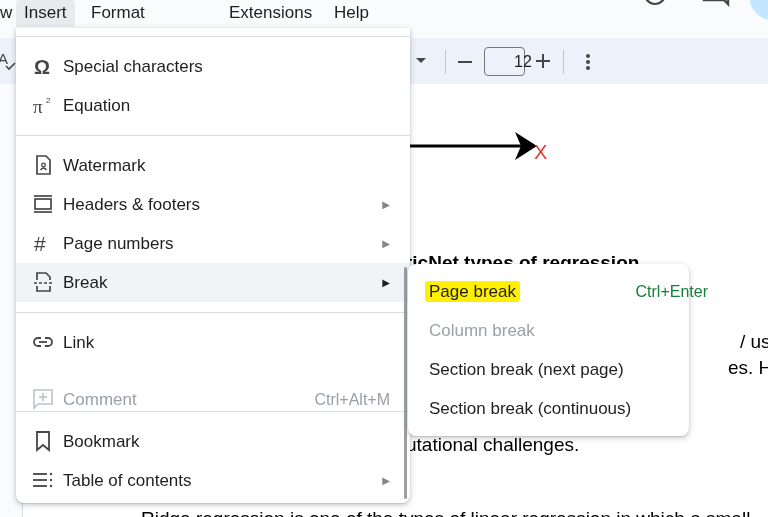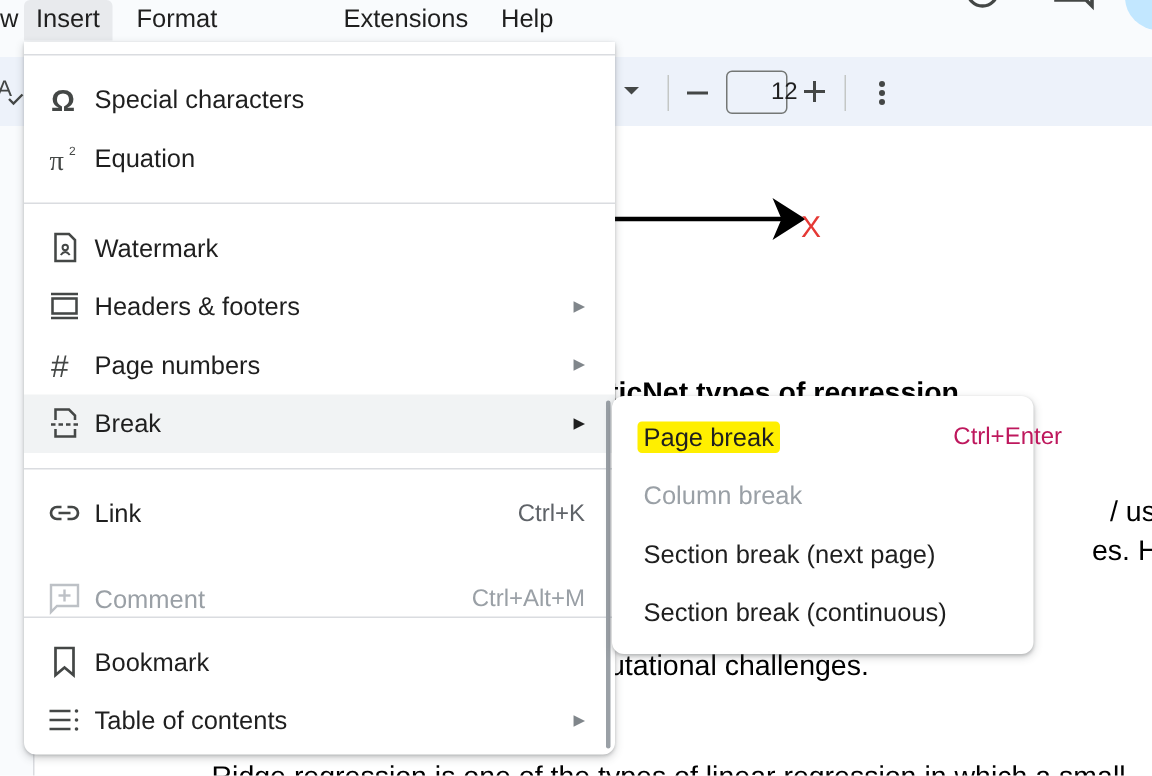--- a/index.html
+++ b/index.html
@@ -33,21 +33,21 @@
     .item .sc { position: absolute; right: 20px; top: 0; line-height: 39px; font-size: 16px; color: #5f6368; }
     .item .arrow { position: absolute; right: 20px; top: 0; line-height: 39px; font-size: 10px; color: #80868b; }
     .item.hover .arrow { color: #1f1f1f; }
     .item.disabled .lbl, .item.disabled .sc { color: #9aa0a6; }
     .item.disabled .ico { color: #bdc1c6; }
 
     
     .submenu { position: absolute; left: 408px; top: 264px; width: 281px; height: 172px; background: #fff; border-radius: 8px; box-shadow: 0 2px 6px rgba(60,64,67,0.25), 0 1px 2px rgba(60,64,67,0.2); }
     .sitem { position: absolute; left: 0; width: 320px; height: 39px; }
     .sitem .lbl { position: absolute; left: 21px; top: 0; line-height: 39px; font-size: 17px; color: #1f1f1f; }
-    .sitem .sc { position: absolute; right: 20px; top: 0; line-height: 39px; font-size: 16px; color: #be185d; }
+    .sitem .sc { position: absolute; right: 20px; top: 0; line-height: 39px; font-size: 16px; color: #15803d; }
     .sitem.disabled .lbl { color: #9aa0a6; }
     .highlight { background: #ffef00; border-radius: 3px; padding: 1px 4px; margin-left: -4px; }
   </style>
 </head>
 <body>
 
 <div class="root">
 
   <div class="menubar">
     <span class="mi" style="left:-8px;">w</span>
@@ -177,21 +177,20 @@
     <div class="sep" style="top:284px;"></div>
 
     <div class="item" style="top:295px;">
       <span class="ico">
         <svg width="22" height="22">
             <path d="M9 7 H6 A4 4 0 0 0 6 15 H9 M13 7 H16 A4 4 0 0 1 16 15 H13" fill="none" stroke="#444746" stroke-width="1.8"></path>
             <line x1="7" y1="11" x2="15" y2="11" stroke="#444746" stroke-width="1.8"></line>
           </svg>
       </span>
       <span class="lbl">Link</span>
-      <span class="sc">Ctrl+K</span>
     </div>
 
     <div class="item disabled" style="top:352px;">
       <span class="ico">
         <svg width="22" height="22">
             <path d="M2 2 H20 V16 H6 L2 20 Z" fill="none" stroke="#bdc1c6" stroke-width="1.6"></path>
             <line x1="11" y1="5" x2="11" y2="13" stroke="#bdc1c6" stroke-width="1.6"></line>
             <line x1="7" y1="9" x2="15" y2="9" stroke="#bdc1c6" stroke-width="1.6"></line>
           </svg>
       </span>

